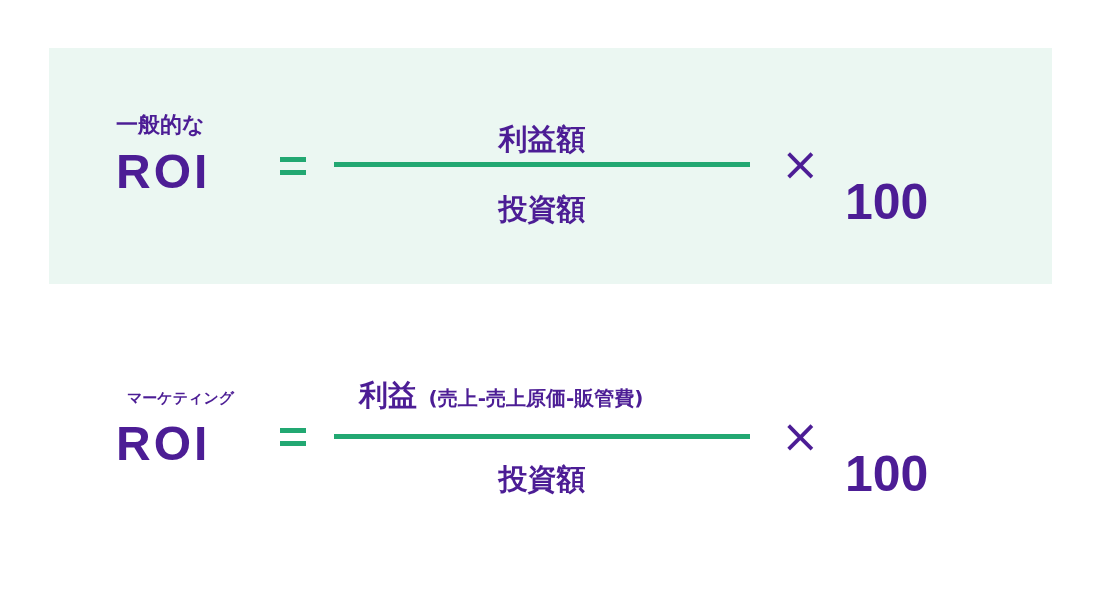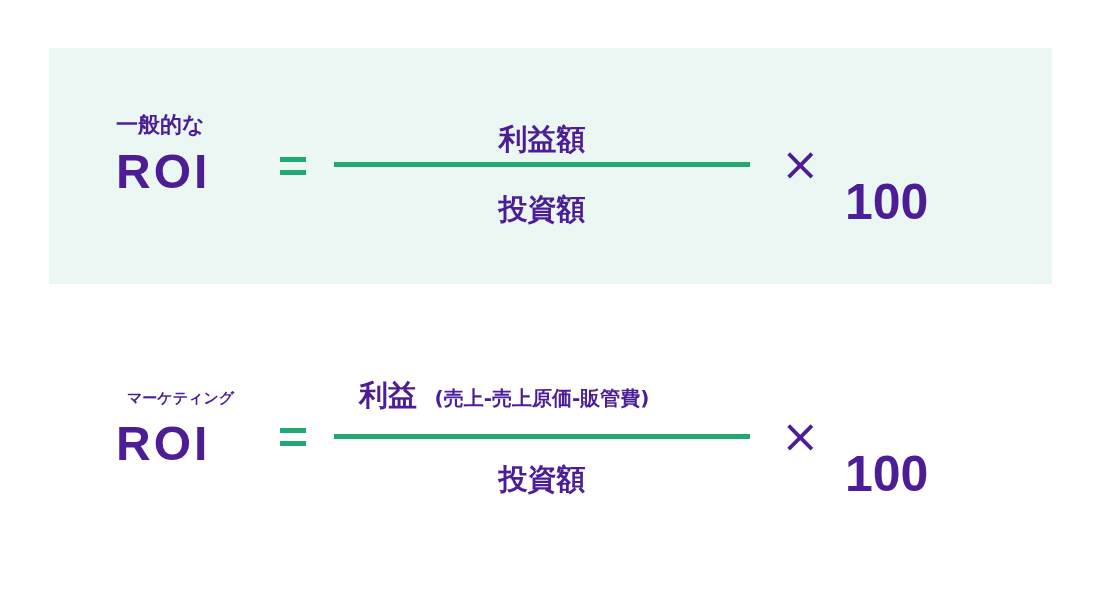--- a/index.html
+++ b/index.html
@@ -38,19 +38,19 @@
   <div class="abs times" style="left:781px; top:141px;">×</div>
   <div class="abs hundred" style="left:845px; top:140px;">100</div>
 </div>
 
 <div>
   <div class="abs label-tiny" style="left:127px; top:389px;">マーケティング</div>
   <div class="abs roi" style="left:116px; top:420px;">ROI</div>
   <div class="eq" style="left:280px; top:428px;"></div>
   <div class="abs" style="left:359px; top:376px;">
     <span class="frac-text">利益</span>
-    <span class="paren" style="margin-left:12px;">(売上-売上原価-販管費)</span>
+    <span class="paren" style="margin-left:6px;">(売上-売上原価-販管費)</span>
   </div>
   <div class="bar" style="left:334px; width:416px; top:434px;"></div>
   <div class="abs frac-text" style="left:334px; width:416px; top:460px;">投資額</div>
   <div class="abs times" style="left:781px; top:413px;">×</div>
   <div class="abs hundred" style="left:845px; top:412px;">100</div>
 </div>
 
 </body></html>

